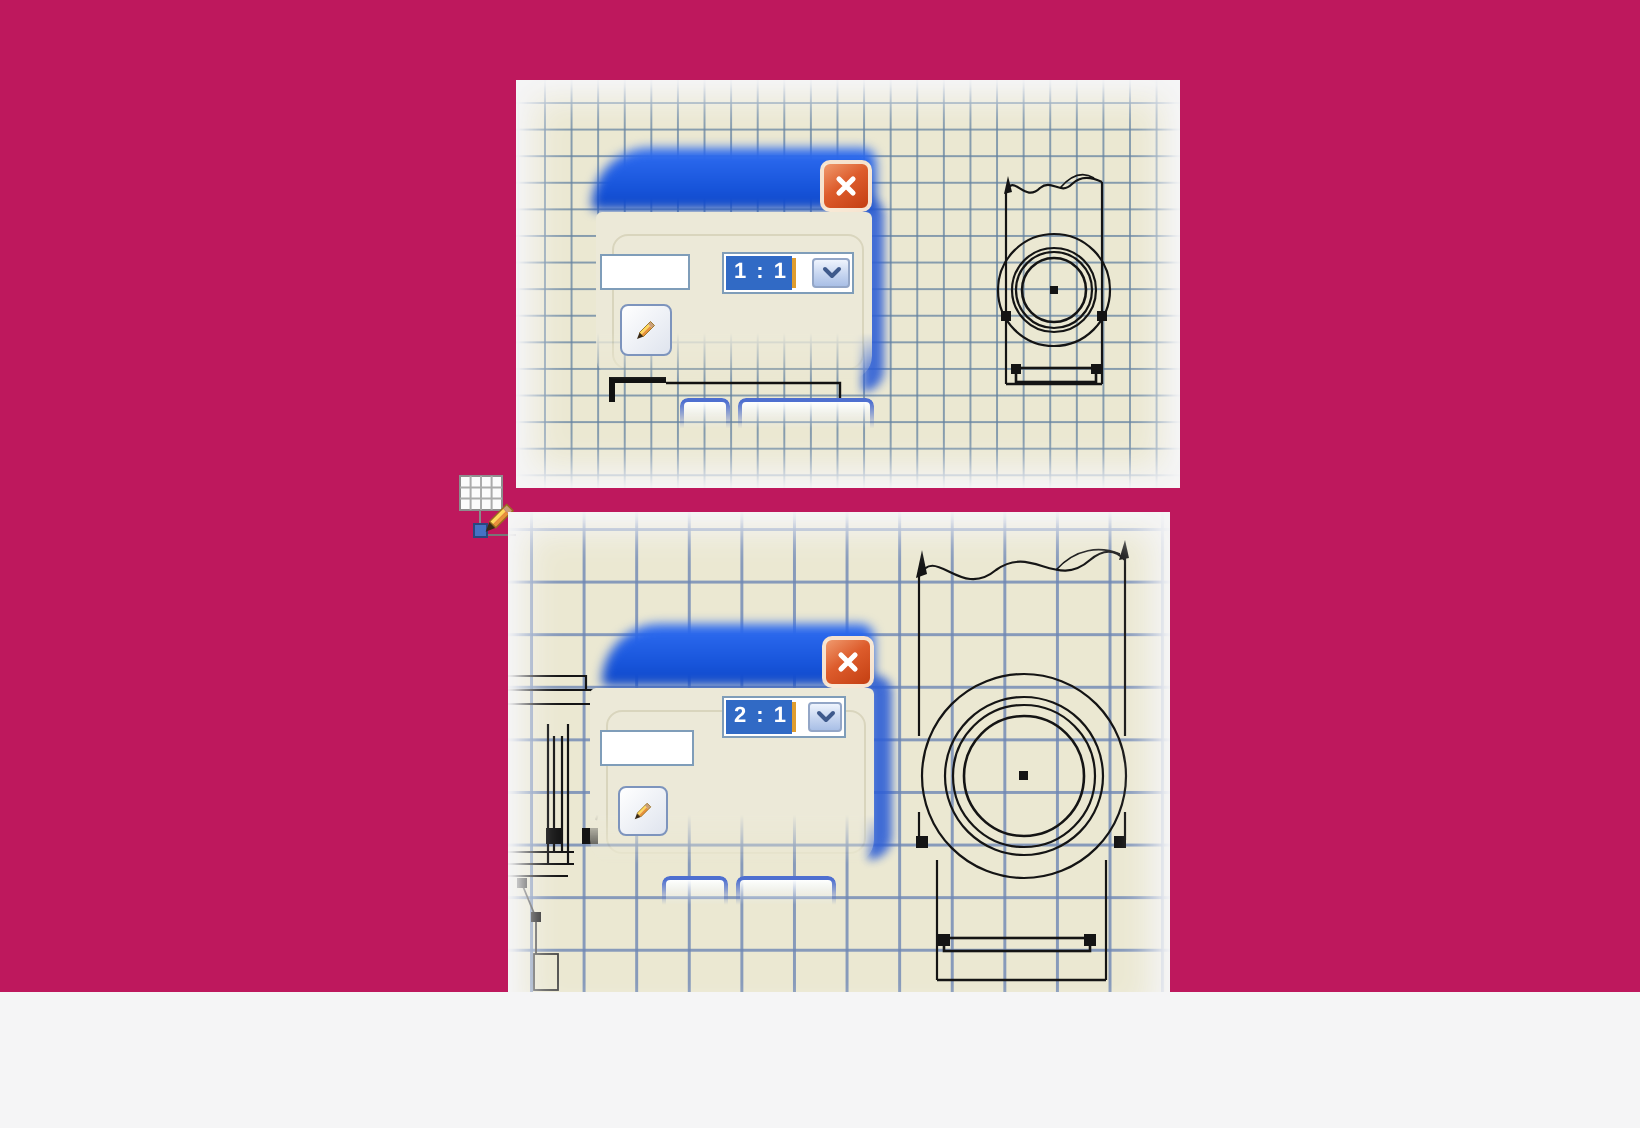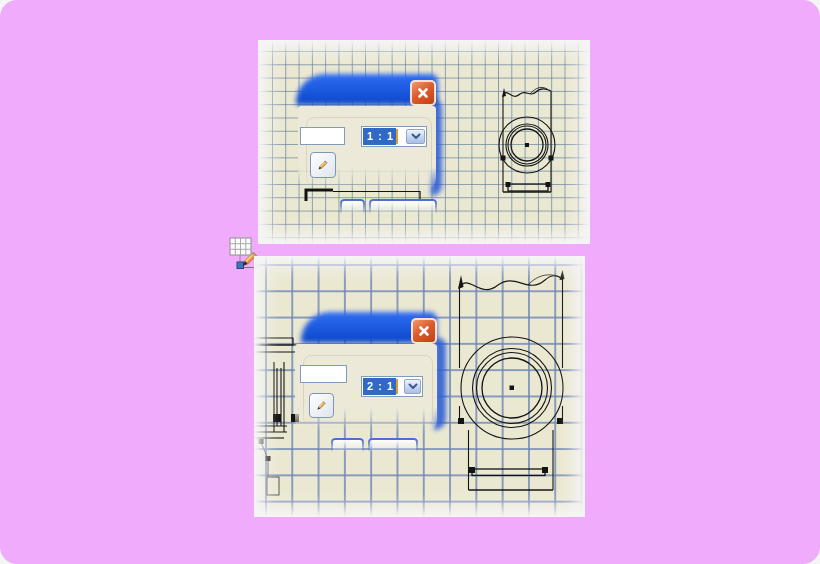--- a/index.html
+++ b/index.html
@@ -1,17 +1,17 @@
 <!DOCTYPE html>
 <html><head>
 <meta charset="utf-8">
 <style>
   html,body{margin:0;padding:0;background:#f5f5f6;}
-  #stage{position:relative;width:820px;height:564px;background:#f0abfc;overflow:hidden;
-         font-family:"Liberation Sans",sans-serif;border-radius:17px;}
+  #stage{position:relative;width:820px;height:496px;background:#be185d;overflow:hidden;
+         font-family:"Liberation Sans",sans-serif;}
   
   .sheet{position:absolute;background-color:#ebe8d2;}
   .sheet-top{left:258px;top:40px;width:332px;height:204px;
     background-image:
       linear-gradient(to right, rgba(100,130,160,.75) 0 1.1px, transparent 1.1px),
       linear-gradient(to bottom, rgba(100,130,160,.75) 0 1.1px, transparent 1.1px);
     background-size:13.3px 13.3px;background-position:0.7px 11px;}
   .sheet-bottom{left:254px;top:256px;width:331px;height:261px;
     background-image:
       linear-gradient(to right, rgba(110,135,180,.8) 0 1.5px, transparent 1.5px),
@@ -206,21 +206,21 @@
   <div class="rightstrip" style="left:434px;top:338px;width:12px;height:92px;"></div>
   <div class="closebtn" style="left:411px;top:318px;">
     <svg width="14" height="14" viewBox="0 0 14 14">
       <path d="M3.5,3.5 L10.5,10.5 M10.5,3.5 L3.5,10.5" stroke="#fff" stroke-width="2.6" stroke-linecap="round"></path>
     </svg>
   </div>
   <div class="dlgbody" style="left:295px;top:344px;width:142px;height:88px;">
     <div class="inner"></div>
   </div>
   <input class="field" style="left: 300px; top: 365px; width: 47px; height: 18px;" value="">
-  <div class="combo" style="left:361px;top:376px;width:62px;height:21px;">
+  <div class="combo" style="left:361px;top:348px;width:62px;height:21px;">
     <span class="sel">2 : 1</span>
     <span class="caret"></span>
     <button class="drop" style="width:17px;">
       <svg width="10" height="7" viewBox="0 0 10 7">
         <path d="M1.5,1.5 L5,5 L8.5,1.5" fill="none" stroke="#3f5a8c" stroke-width="2" stroke-linecap="round" stroke-linejoin="round"></path>
       </svg>
     </button>
   </div>
   <button class="pbtn" style="left:309px;top:393px;width:25px;height:25px;">
     <svg width="21" height="21" viewBox="0 0 24 24">

